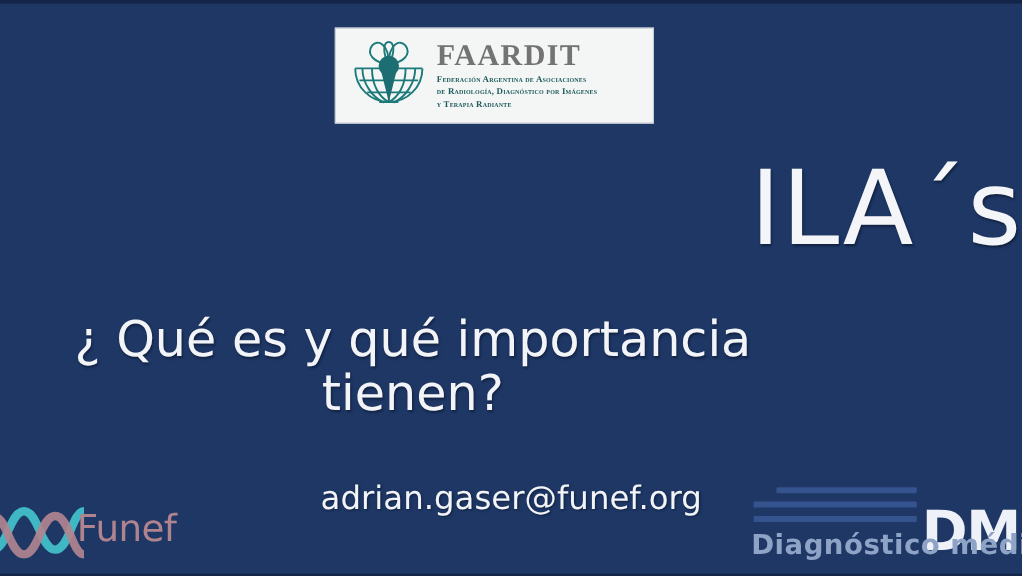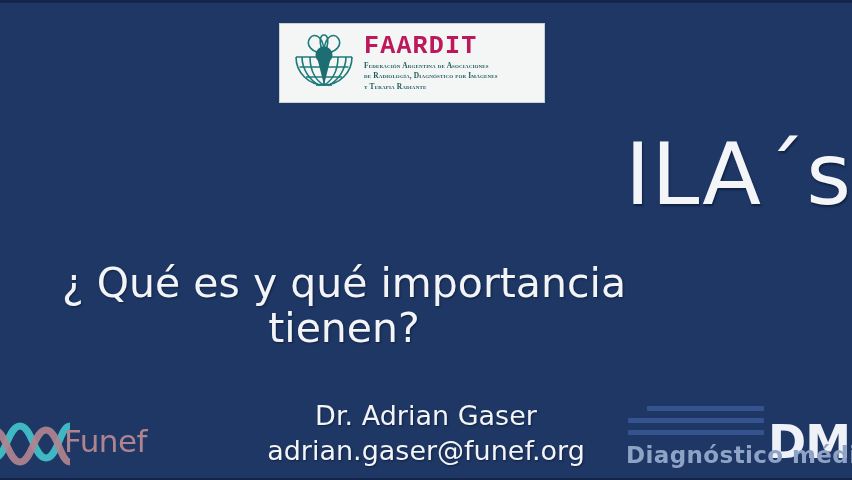--- a/index.html
+++ b/index.html
@@ -39,25 +39,25 @@
     width: 72px;
     height: 72px;
     flex: 0 0 72px;
     margin-left: 8px;
   }
   #logo-textblock {
     margin-left: 4px;
     padding-right: 4px;
   }
   #faardit-wordmark {
-    font-family: Liberation Mono, monospace;
+    font-family: Liberation Serif, serif;
     font-weight: bold;
     font-size: 25px;
     letter-spacing: 1.2px;
-    color: #be185d;
+    color: #737373;
     line-height: 1;
     margin-bottom: 2px;
   }
   .faardit-sub {
     font-family: "Liberation Serif", serif;
     font-size: 7.4px;
     font-weight: bold;
     letter-spacing: 0.15px;
     color: #1d5b5b;
     line-height: 1.42;
@@ -219,21 +219,20 @@
       <div class="faardit-sub">de Radiología, Diagnóstico por Imágenes</div>
       <div class="faardit-sub">y Terapia Radiante</div>
     </div>
   </div>
 
   <div id="main-title">ILA´s</div>
 
   <div id="subtitle-question">¿ Qué es y qué importancia tienen?</div>
 
   <div id="presenter-block">
-    <div id="presenter-name">Dr. Adrian Gaser</div>
     <div id="presenter-email">adrian.gaser@funef.org</div>
   </div>
 
   <div id="funef-logo">
     <div id="funef-mark">
       <svg viewBox="0 0 78 58" width="78" height="58" aria-hidden="true">
         <g fill="none" stroke-width="7" stroke-linecap="round">
           <path d="M2 46 C 14 46, 16 14, 28 14 C 40 14, 42 46, 54 46 C 66 46, 68 14, 78 14" stroke="#3fb8c4"></path>
           <path d="M2 18 C 14 18, 16 50, 28 50 C 40 50, 42 18, 54 18 C 66 18, 68 50, 78 50" stroke="#b0848f" opacity="0.92"></path>
         </g>

